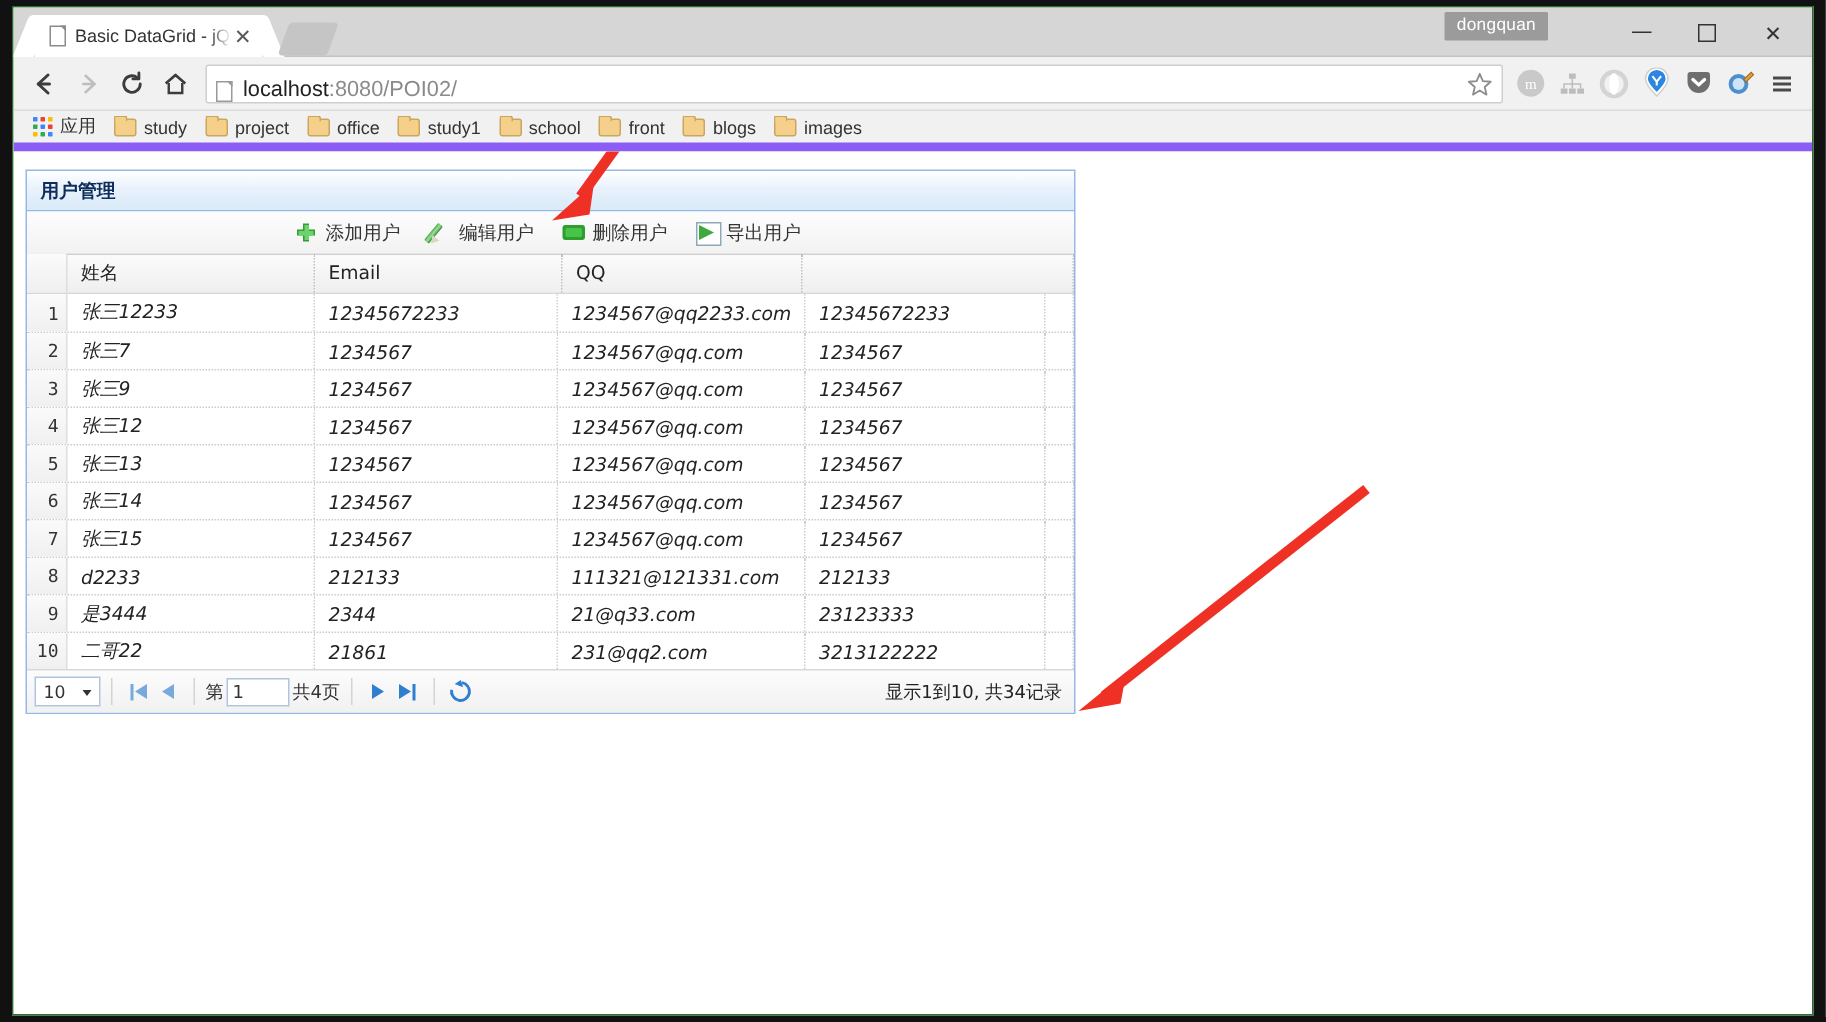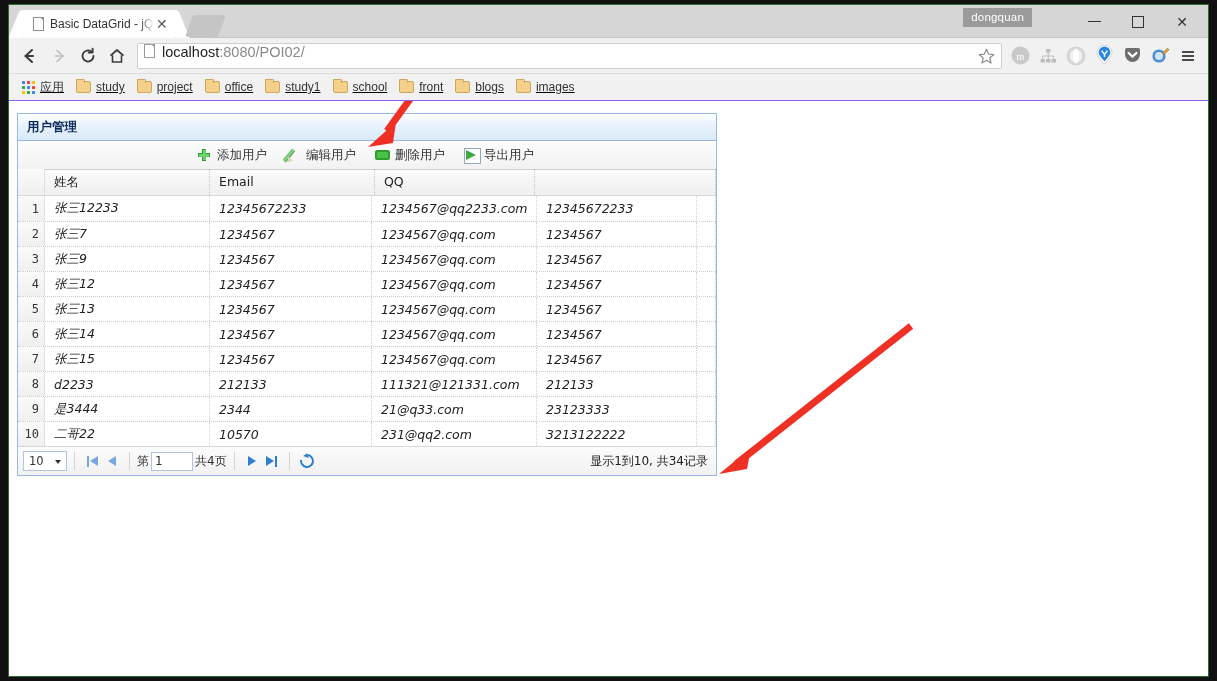--- a/index.html
+++ b/index.html
@@ -127,21 +127,21 @@
     flex: none;
   }
   .navicon svg { display: block; }
   .omnibox {
     flex: 1;
     height: 26px;
     margin: 0 4px 0 6px;
     background: #ffffff;
     border: 1px solid #cfcfcf;
     border-radius: 2px;
-    display: flex; align-items: flex-start;
+    display: flex; align-items: flex-end;
     padding: 0 6px;
     position: relative;
   }
   .page-icon {
     position: relative;
     width: 11px; height: 14px;
     border: 1px solid #9a9a9a;
     background: #fff;
     margin-right: 7px; flex: none;
   }
@@ -160,25 +160,24 @@
   .ext-row { display: flex; align-items: center; flex: none; }
   .ext {
     width: 28px; height: 28px;
     display: flex; align-items: center; justify-content: center;
     cursor: pointer;
   }
   
   .bookmarks {
     height: 27px;
     background: #f1f1f1;
-    border-bottom: 1px solid #8b5cf6;
+    border-bottom: 6px solid #8b5cf6;
     display: flex; align-items: center;
     padding-left: 8px;
     gap: 0px;
-    text-decoration: underline;
   }
   .bm {
     display: flex; align-items: center;
     padding: 2px 7px 2px 5px;
     font-size: 12px; color: #333;
     cursor: pointer; white-space: nowrap;
     border-radius: 2px;
   }
   .apps-grid {
     display: grid;
@@ -706,21 +705,21 @@
             <div class="idx">9</div>
             <div class="cell c-name">是3444</div>
             <div class="cell c-phone">2344</div>
             <div class="cell c-email">21@q33.com</div>
             <div class="cell c-qq">23123333</div>
             <div class="cell c-pad"></div>
           </div>
           <div class="dg-row">
             <div class="idx">10</div>
             <div class="cell c-name">二哥22</div>
-            <div class="cell c-phone">10570</div>
+            <div class="cell c-phone">21861</div>
             <div class="cell c-email">231@qq2.com</div>
             <div class="cell c-qq">3213122222</div>
             <div class="cell c-pad"></div>
           </div>
         </div>
 
         <div class="dg-pager">
           <div class="pg-select">
             <span>10</span>
             <span class="caret"></span>

